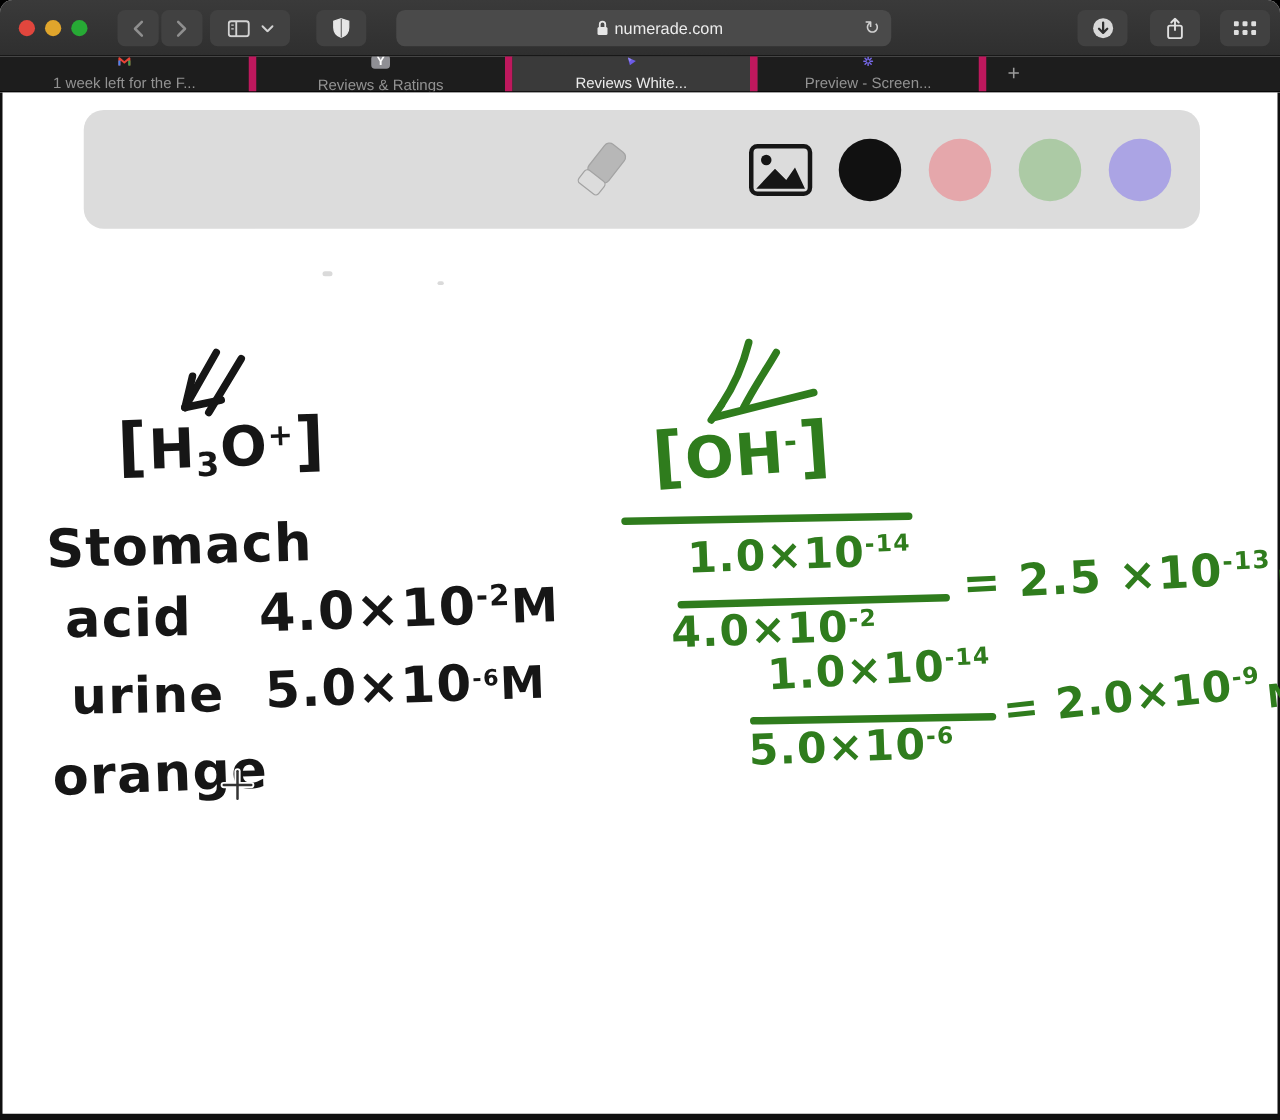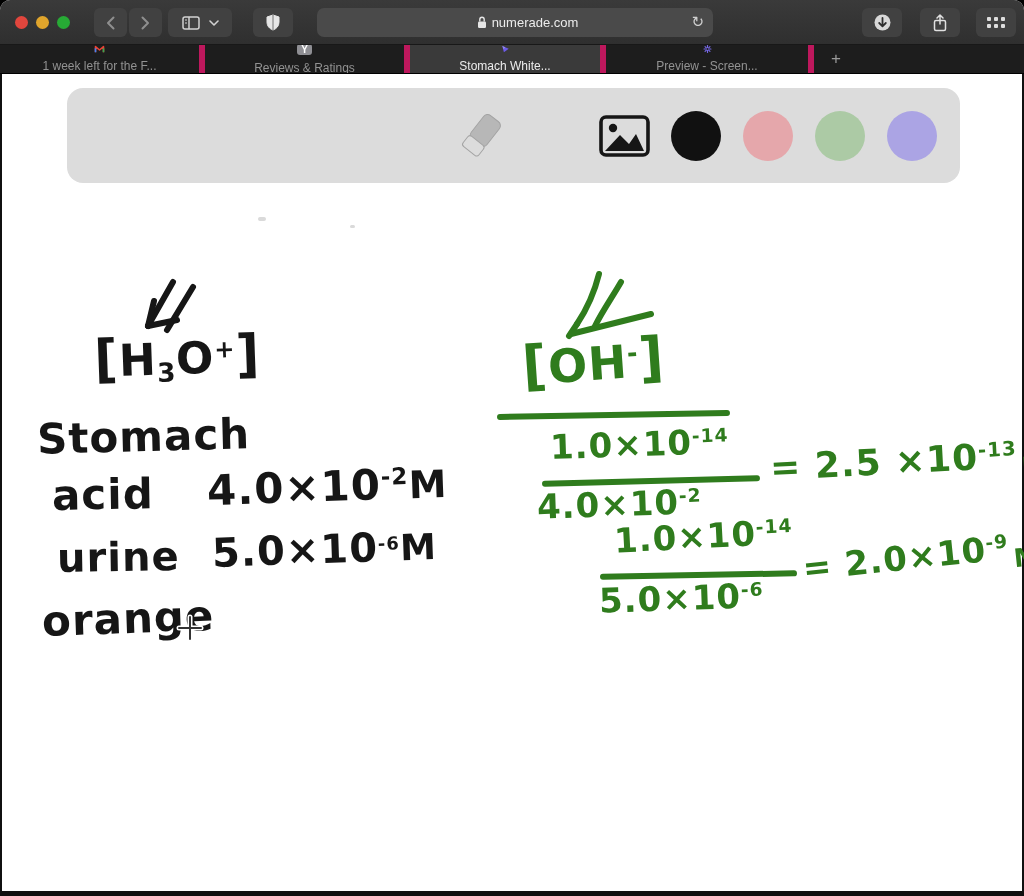--- a/index.html
+++ b/index.html
@@ -123,23 +123,23 @@
     </div>
     <div class="tab" style="width:205px">
       <span class="ybadge">Y</span>
       <span>Reviews &amp; Ratings</span>
     </div>
     <div class="tab active" style="width:196px">
       <svg width="15" height="15" viewBox="0 0 15 15">
         <polygon points="1.5,2 13.5,7.2 4.5,13.5" fill="#6c5be8"></polygon>
         <polygon points="1.5,2 7,4.4 4,8.2" fill="#9488ef"></polygon>
       </svg>
-      <span>Stomach White...</span>
-    </div>
-    <div class="tab" style="width:208px">
+      <span>Reviews White...</span>
+    </div>
+    <div class="tab" style="width:183px">
       <svg width="15" height="15" viewBox="0 0 15 15">
         <g stroke="#7668e6" stroke-width="2.2" stroke-linecap="round">
           <line x1="7.5" y1="1" x2="7.5" y2="14"></line>
             <line x1="1" y1="7.5" x2="14" y2="7.5"></line>
           <line x1="2.9" y1="2.9" x2="12.1" y2="12.1"></line>
             <line x1="12.1" y1="2.9" x2="2.9" y2="12.1"></line>
         </g>
         <circle cx="7.5" cy="7.5" r="2" fill="#1d1d1d"></circle>
       </svg>
       <span>Preview - Screen...</span>

